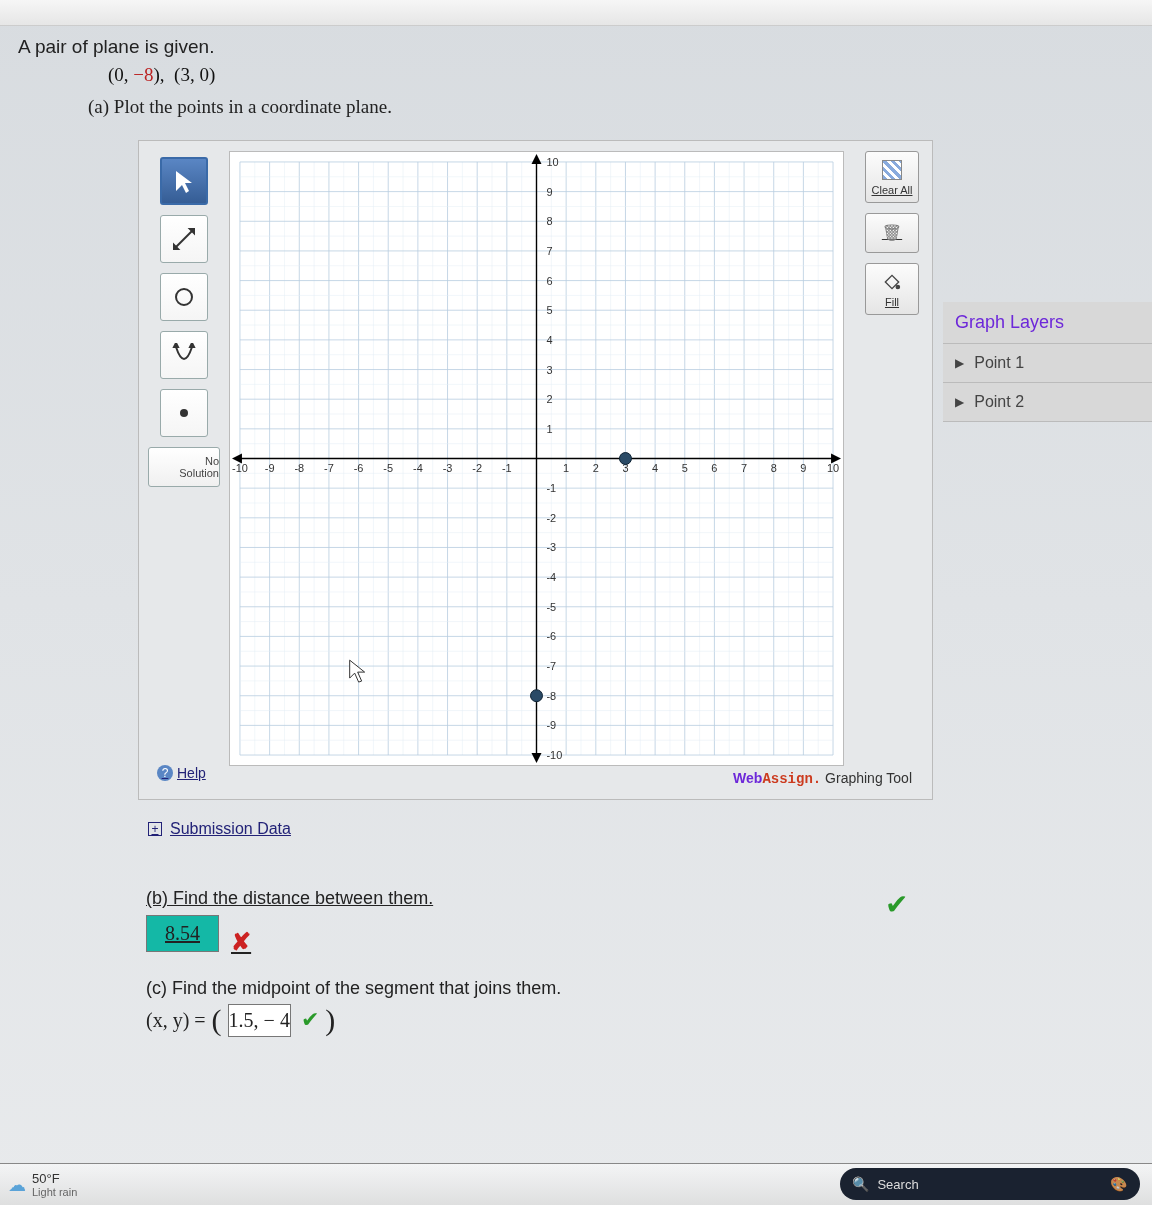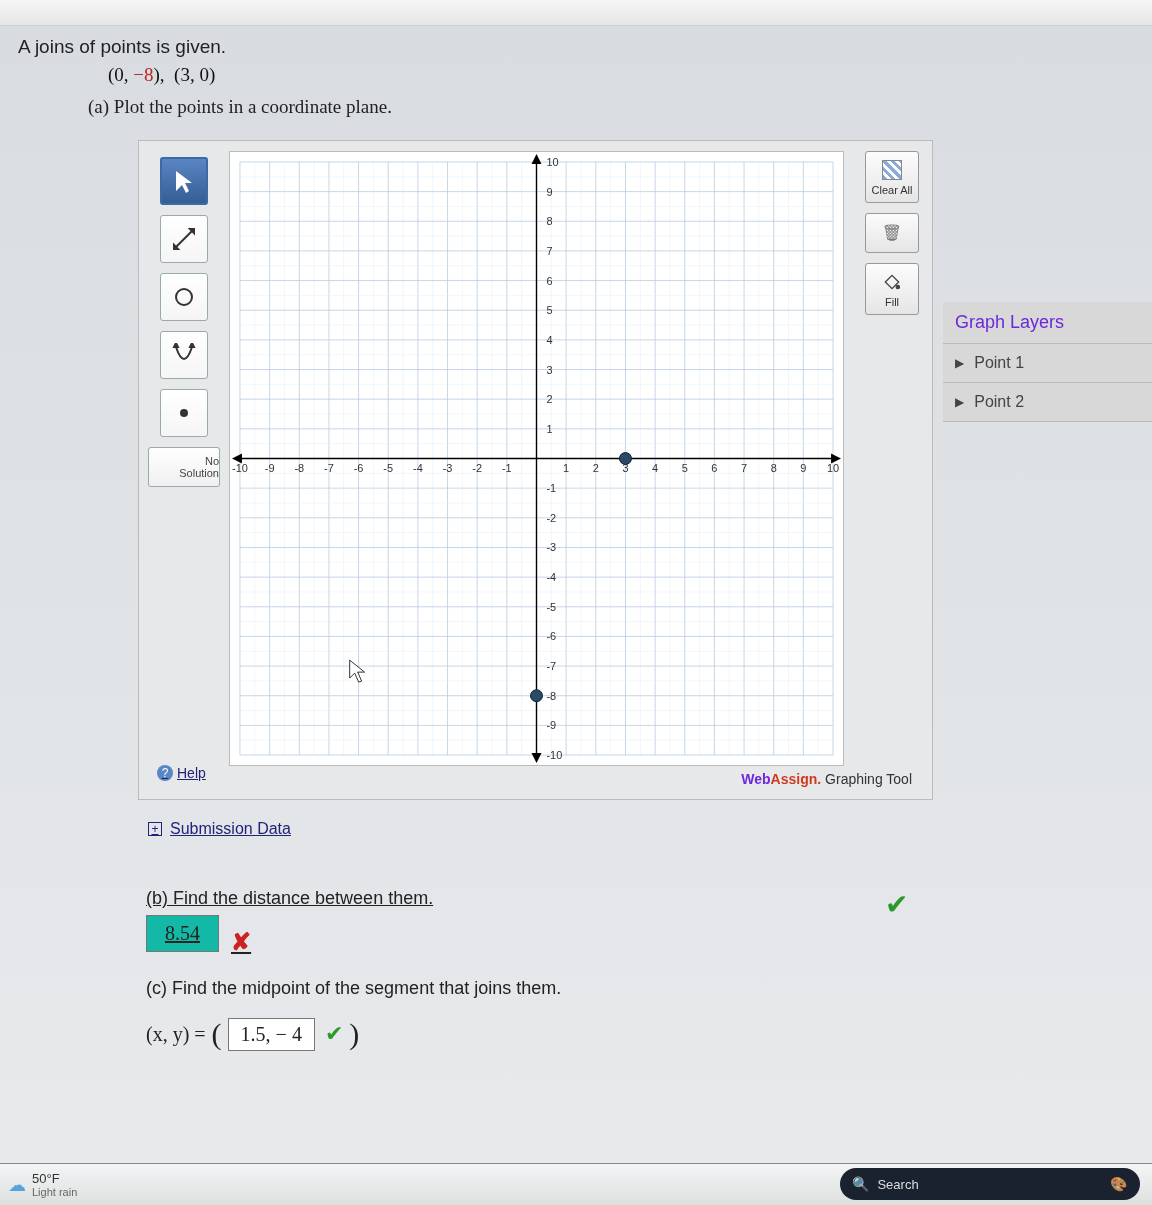--- a/index.html
+++ b/index.html
@@ -142,39 +142,40 @@
     width: 54px;
     border: 1px solid #999;
     border-radius: 3px;
     background: linear-gradient(#fcfcfc,#e5e5e5);
     display:flex; flex-direction:column;
     align-items:center;
     padding: 6px 0;
     font-size: 11px;
     color: #333;
     cursor: pointer;
+    text-decoration: underline;
   }
   .btn-ic { height: 24px; display:flex; align-items:center; justify-content:center; margin-bottom:2px;}
   .fancy-box {
     width: 20px; height: 20px;
     background: repeating-linear-gradient(45deg, #8ad, #8ad 3px, #fff 3px, #fff 6px);
     border:1px solid #888;
   }
   .trash { font-size:16px;color:#777;}
   .fill-ic svg { width:20px; height:20px; }
 
   .branding {
     position:absolute;
     right: 20px;
     bottom: 12px;
     font-size: 14px;
     color:#333;
   }
   .branding .wa1 { color:#6d28d9; font-weight:bold;}
-  .branding .wa2 { color:#cc4asInt; color:#cc3b1f; font-weight:bold;}
+  .branding .wa2 { color:#cc4asInt; color:#cc3b1f; font-weight:bold;font-family:Liberation Mono, monospace;}
 
   .sub-data {
     margin: 20px 0 0 130px;
     display:flex; align-items:center; gap:8px;
     color:#227;
     text-decoration: underline;
     font-size:16px;
     cursor:pointer;
   }
   .plus-box {
@@ -196,25 +197,25 @@
     border: 1px solid #777;
     padding: 6px 18px;
     font-family: Georgia, serif;
     font-size: 20px;
     margin-top: 6px;
     background:#14b8a6;
   }
   .x-mark { color:#c22; font-size:24px; font-weight:bold; margin-left:12px; position:relative; top:4px;}
 
   .part-c { margin: 26px 0 0 128px; font-size:18px; }
-  .mp-line { font-family: Georgia, serif; font-size:20px; margin-top:18px; display:flex; align-items:center; gap:6px;}
+  .mp-line { font-family: Georgia, serif; font-size:20px; margin-top:4px; display:flex; align-items:center; gap:6px;}
   .paren { font-size:30px; font-family:Georgia,serif;}
   .mp-box {
     border:1px solid #777;
-    padding: 4px 12px;
+    padding: 4px 0;
     background:#fff;
   }
   .mini-check { color:#2a9a2a; font-size:22px; margin-left:4px;}
 
   .taskbar {
     position:absolute;
     left:0; bottom:0; width:100%;
     height:42px;
     background: linear-gradient(rgba(255,255,255,0.5), rgba(220,220,220,0.8));
     border-top:1px solid #888;
@@ -238,21 +239,21 @@
   }
   .searchbar .mg { font-size:14px;}
   .searchbar .mini-ic { margin-left:auto; font-size:14px; opacity:0.8;}
 </style>
 </head>
 <body>
 
 <div class="top-bar"></div>
 
 <div class="content">
-  <div class="question-text">A joins of points is given.</div>
+  <div class="question-text">A pair of plane is given.</div>
   <div class="points-text">
     (0, <span class="minus8">−8</span>),&nbsp;&nbsp;(3, 0)
   </div>
   <div class="part-a">
     <span class="part-a-label">(a) Plot the points in a coordinate plane.</span>
   </div>
 
   <div style="position:relative;">
     <div class="graph-outer">
       <div class="toolbar">

